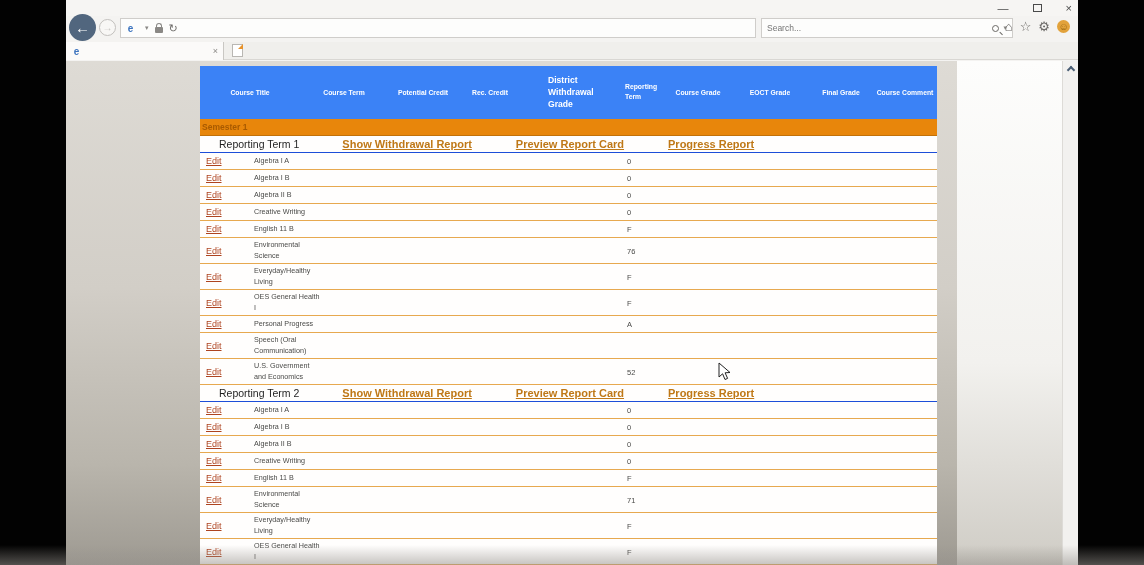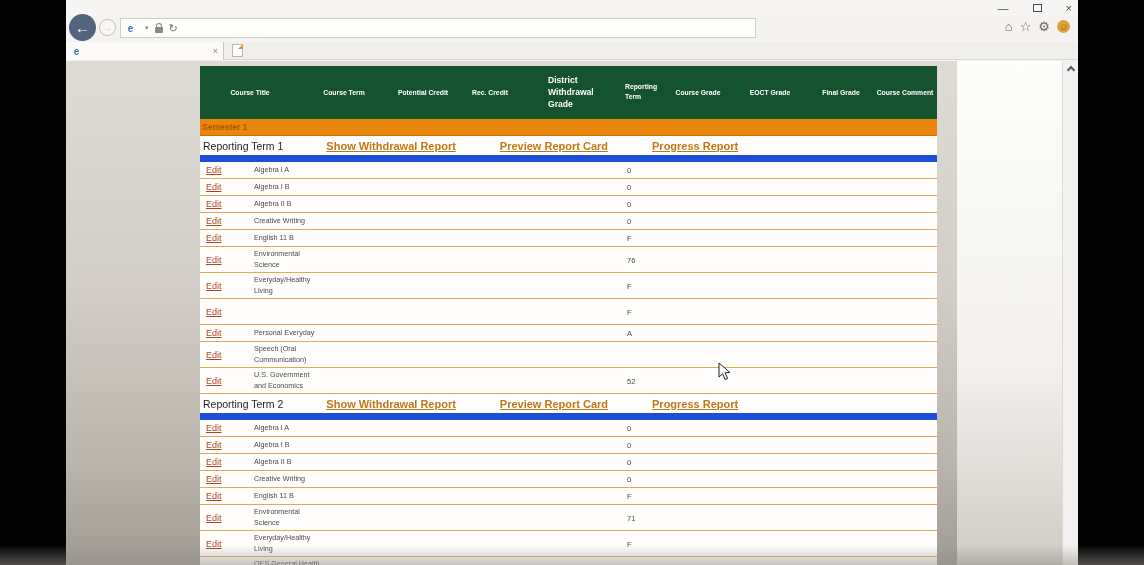--- a/index.html
+++ b/index.html
@@ -51,36 +51,36 @@
 
   
   .content{position:absolute;top:61px;left:0;width:996px;bottom:0;background:linear-gradient(180deg,#dedbd5 0%,#d2cec7 45%,#b9b5ac 80%,#9e9a92 100%);overflow:hidden;}
   .whitepanel{position:absolute;top:0;left:891px;width:105px;bottom:0;background:linear-gradient(180deg,#fdfdfc 0%,#f2f1ee 60%,#cfccc5 100%);}
   .scrollbar{position:absolute;top:61px;right:0;width:16px;bottom:0;background:#f2f1ef;border-left:1px solid #dddbd7;}
   .sb-up{width:16px;height:16px;}
   .chev{width:6px;height:6px;border-left:2px solid #4a5e74;border-top:2px solid #4a5e74;transform:rotate(45deg);margin:6px auto 0;}
 
   
   .gradetable{position:absolute;left:134px;top:5px;width:737px;background:#fffefd;}
-  .thead{position:relative;height:53px;background:#14532d;}
+  .thead{position:relative;height:53px;background:#3b82f6;}
   .col{position:absolute;top:50%;transform:translateY(-50%);color:#fff;font-weight:bold;font-size:6.8px;line-height:1.55;}
   .c0{left:10px;width:80px;text-align:center;}
   .c1{left:104px;width:80px;text-align:center;}
   .c2{left:183px;width:80px;text-align:center;}
   .c3{left:250px;width:80px;text-align:center;}
   .c4{left:348px;width:72px;font-size:8.6px;line-height:1.45;text-align:left;}
   .c5{left:425px;width:40px;text-align:left;}
   .c6{left:460px;width:76px;text-align:center;}
   .c7{left:532px;width:76px;text-align:center;}
   .c8{left:603px;width:76px;text-align:center;}
   .c9{left:673px;width:64px;text-align:center;}
   .sembar{height:17px;background:#e8860b;border-bottom:1px solid #c27109;display:flex;align-items:center;}
   .sembar span{font-size:8.5px;font-weight:bold;color:#a85a00;margin-left:2px;}
 
-  .section-row{display:flex;align-items:center;height:26px;border-bottom:7px solid #1d4ed8;padding-left:3px;background:#fffefd;}
+  .section-row{display:flex;align-items:center;height:17px;border-bottom:1px solid #1d4ed8;padding-left:19px;background:#fffefd;}
   .section-title{font-size:10.5px;color:#1f1f1f;margin-right:12px;white-space:nowrap;}
   .section-link{font-size:11px;font-weight:bold;color:#bf7817;text-decoration:underline;margin-right:13px;white-space:nowrap;margin-left:31px;}
 
   .data-row{position:relative;height:17px;border-bottom:1px solid #e7a94f;background:#fffefd;}
   .data-row.tall{height:26px;}
   .edit-link{position:absolute;left:6px;top:50%;transform:translateY(-50%);font-size:9px;font-weight:normal;color:#ae4420;text-decoration:underline;}
   .course-cell{position:absolute;left:38px;top:50%;transform:translateY(-50%);font-size:7.2px;color:#4a4a48;white-space:pre-line;line-height:1.6;width:170px;margin-left:16px;}
   .grade-cell{position:absolute;left:427px;top:50%;transform:translateY(-50%);font-size:7.5px;color:#4a4a48;}
 
   
@@ -112,20 +112,25 @@
 
       <div class="addressbar">
         <span class="favicon-e">e</span>
         <span class="addr-icons">
           <span class="caret">▾</span>
           <span class="lock"></span>
           <span class="refresh">↻</span>
         </span>
       </div>
 
+      <div class="searchbox">
+        <input placeholder="Search..." style="">
+        <span class="mag"></span>
+        <span class="caret">▾</span>
+      </div>
 
       <div class="navicons">
         <span class="ni">⌂</span>
         <span class="ni">☆</span>
         <span class="ni">⚙</span>
         <span class="smiley">☺</span>
       </div>
     </div>
 
     <div class="tabrow">
@@ -195,25 +200,27 @@
               <span class="grade-cell">76</span>
             </div>
             <div class="data-row tall">
               <span class="edit-link">Edit</span>
               <span class="course-cell">Everyday/Healthy
 Living</span>
               <span class="grade-cell">F</span>
             </div>
             <div class="data-row tall">
               <span class="edit-link">Edit</span>
-              <span class="grade-cell">F</span>
-            </div>
-            <div class="data-row">
-              <span class="edit-link">Edit</span>
-              <span class="course-cell">Personal Everyday</span>
+              <span class="course-cell">OES General Health
+I</span>
+              <span class="grade-cell">F</span>
+            </div>
+            <div class="data-row">
+              <span class="edit-link">Edit</span>
+              <span class="course-cell">Personal Progress</span>
               <span class="grade-cell">A</span>
             </div>
             <div class="data-row tall">
               <span class="edit-link">Edit</span>
               <span class="course-cell">Speech (Oral
 Communication)</span>
               <span class="grade-cell"></span>
             </div>
             <div class="data-row tall">
               <span class="edit-link">Edit</span>

